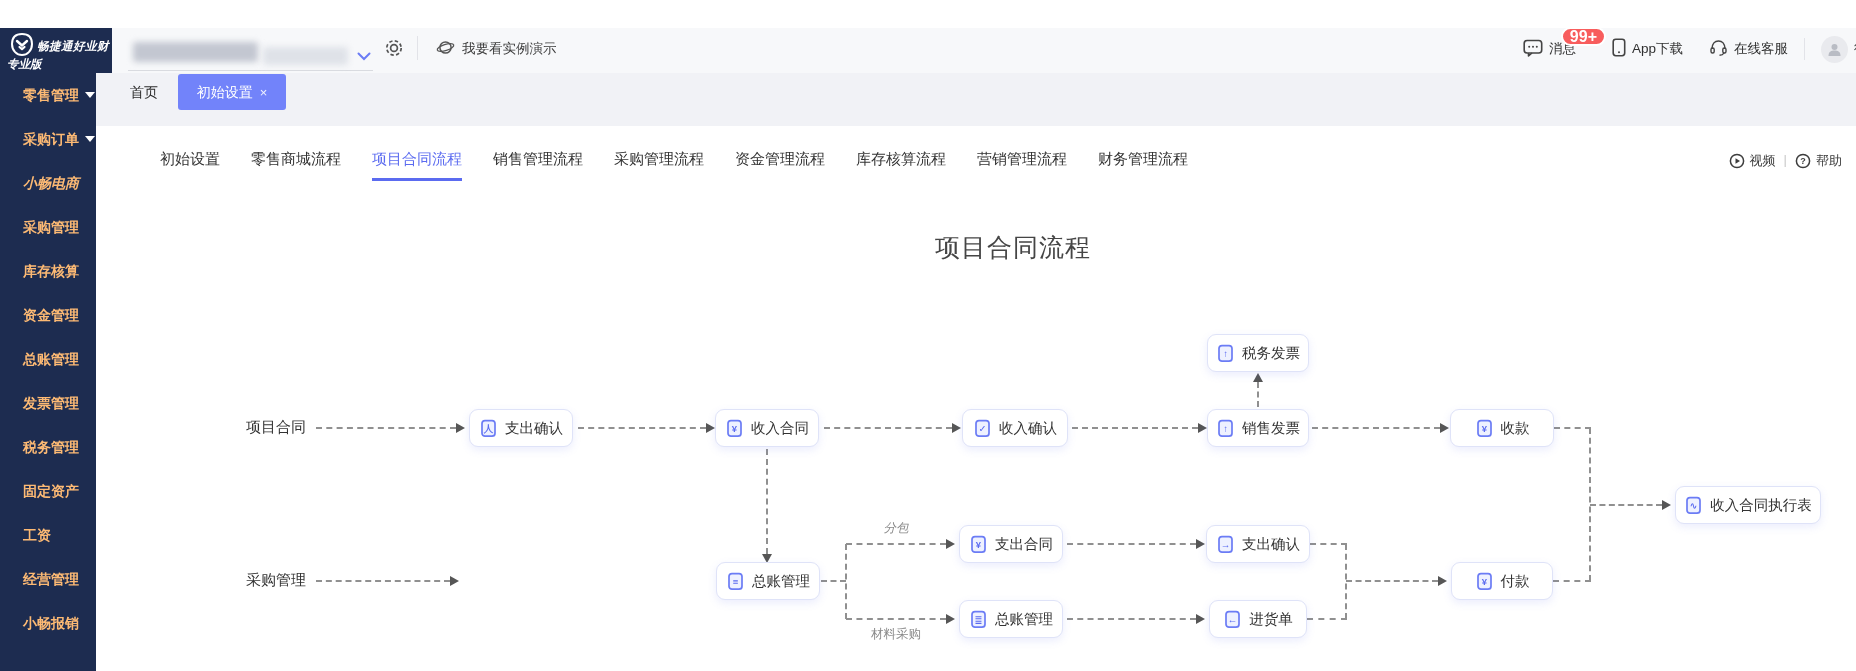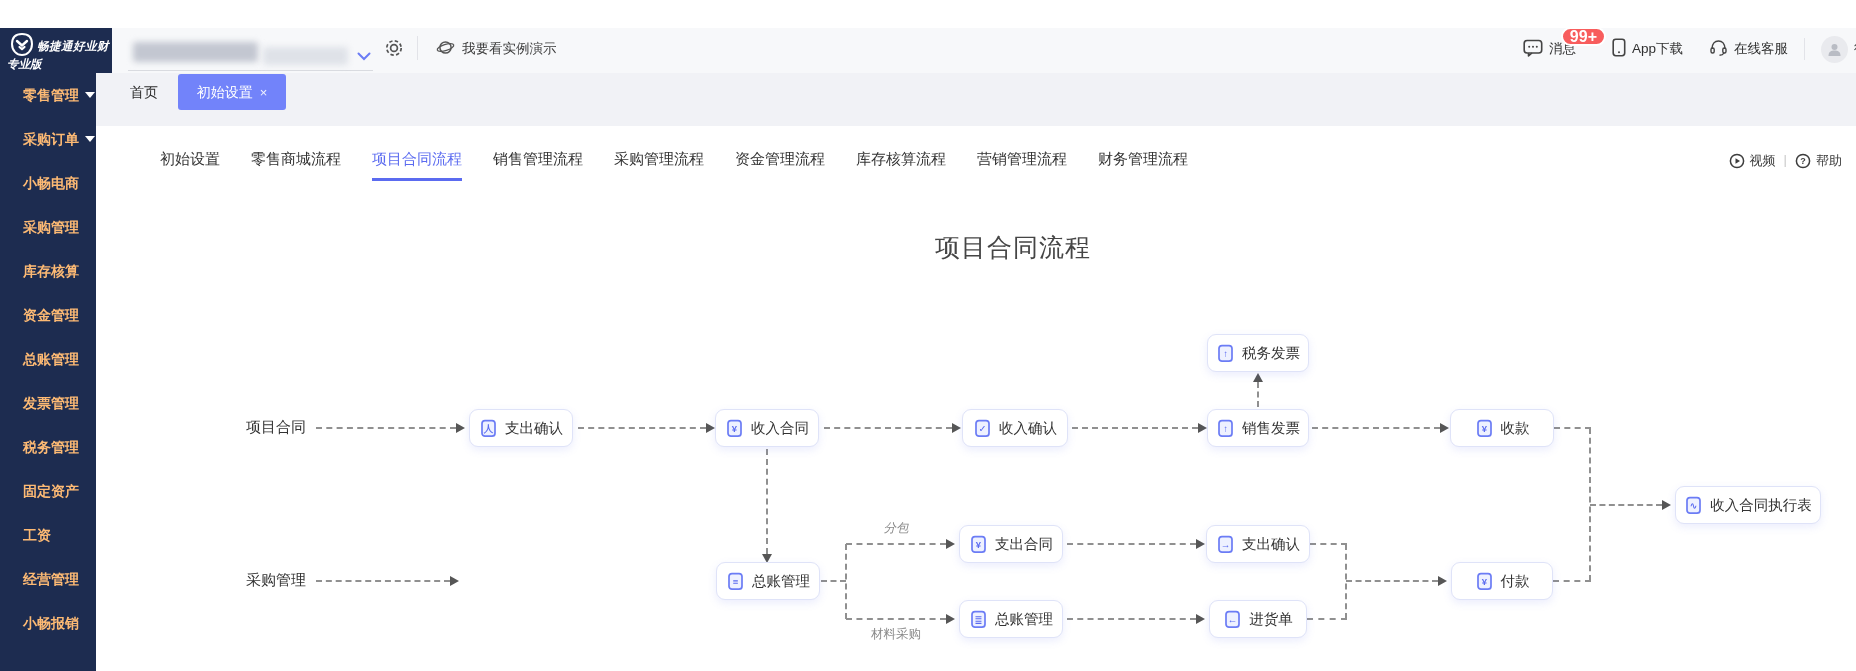--- a/index.html
+++ b/index.html
@@ -83,21 +83,21 @@
       </svg>
     </span>
     <span class="brand-name">畅捷通好业财</span>
     <span class="brand-edition">专业版</span>
   </div>
 
   <div class="sidebar">
     <div id="sidebar-items">
         <div class="side-item"><div style="display: inline;">零售管理</div><span class="caret"></span></div>
         <div class="side-item"><div style="display: inline;">采购订单</div><span class="caret"></span></div>
-        <div class="side-item"><div style="display: inline;">小畅电商</div></div>
+        <div class="side-item"><div style="display: inline; font-style: italic;">小畅电商</div></div>
         <div class="side-item"><div style="display: inline;">采购管理</div></div>
         <div class="side-item"><div style="display: inline;">库存核算</div></div>
         <div class="side-item"><div style="display: inline;">资金管理</div></div>
         <div class="side-item"><div style="display: inline;">总账管理</div></div>
         <div class="side-item"><div style="display: inline;">发票管理</div></div>
         <div class="side-item"><div style="display: inline;">税务管理</div></div>
         <div class="side-item"><div style="display: inline;">固定资产</div></div>
         <div class="side-item"><div style="display: inline;">工资</div></div>
         <div class="side-item"><div style="display: inline;">经营管理</div></div>
         <div class="side-item"><div style="display: inline;">小畅报销</div></div>

